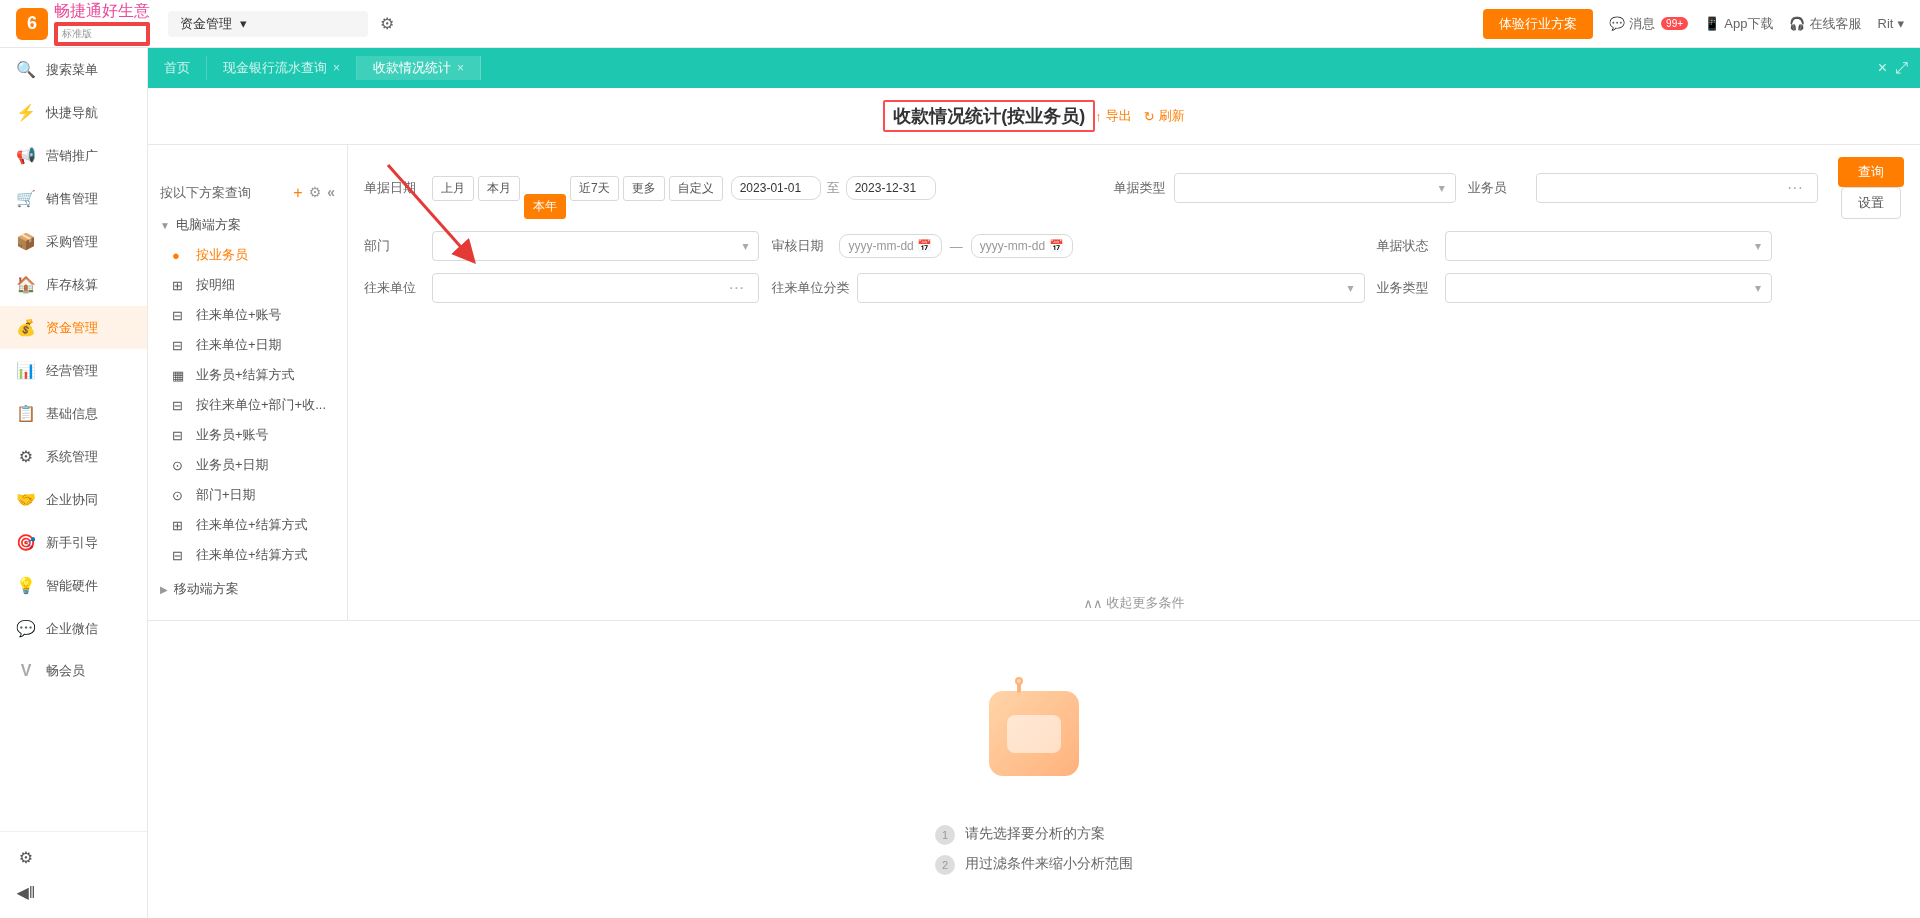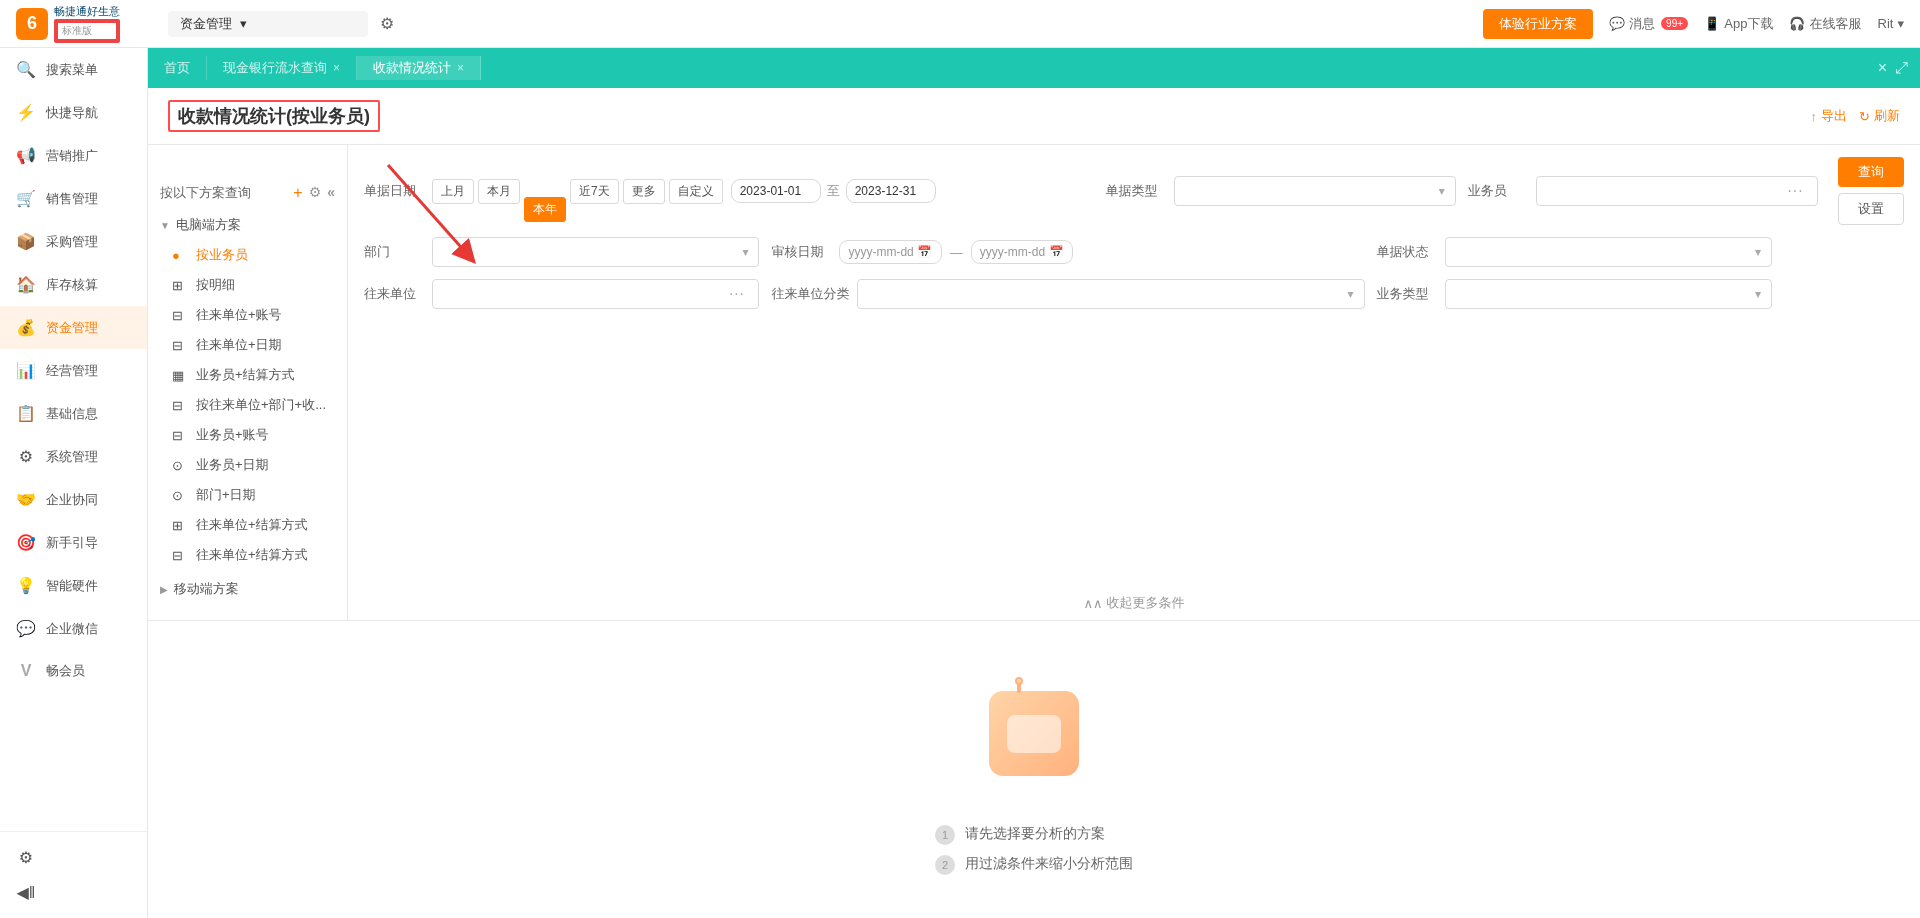--- a/index.html
+++ b/index.html
@@ -125,21 +125,21 @@
       background: #f5f5f5;
       overflow-y: auto;
       display: flex;
       flex-direction: column;
     }
 
     
     .page-title-bar {
       background: #fff;
       padding: 12px 20px;
-      display: flex; align-items: center; justify-content: space-between;
+      display: flex; align-items: center; justify-content: center;
       border-bottom: 1px solid #e8e8e8;
     }
     .page-title {
       font-size: 18px; font-weight: 600; color: #333;
       border: 2px solid #ff4d4f;
       padding: 2px 8px; border-radius: 2px;
     }
     .page-title-actions { display: flex; align-items: center; gap: 12px; }
     .action-btn {
       display: flex; align-items: center; gap: 4px;
@@ -215,21 +215,21 @@
       display: flex; align-items: center; gap: 6px;
     }
     .date-input {
       border: 1px solid #d9d9d9; border-radius: 9px; padding: 4px 8px;
       font-size: 12px; color: #333; min-width: 90px; background: #fff;
       display: flex; align-items: center; gap: 4px;
     }
     .date-icon { color: #aaa; font-size: 12px; }
     .date-separator { color: #999; }
     .filter-actions {
-      display: flex; flex-direction: column; gap: 6px; padding-left: 8px;
+      display: flex; flex-direction: column; padding-left: 8px; align-items: center;
     }
     .query-btn {
       background: #ff7d00; color: white; border: none; padding: 6px 20px;
       border-radius: 4px; cursor: pointer; font-size: 13px;
     }
     .settings-btn {
       background: #fff; color: #555; border: 1px solid #d9d9d9; padding: 6px 16px;
       border-radius: 4px; cursor: pointer; font-size: 13px;
     }
     .more-btn { color: #aaa; cursor: pointer; font-size: 16px; padding: 0 4px; }
@@ -271,21 +271,21 @@
 </head>
 <body>
 
 <div class="top-header">
   <div class="top-header-left">
     <div class="logo-area">
       <div class="logo-icon">
         <span>6</span>
       </div>
       <div>
-        <div style="font-size:11px;color:#0c4a6e;">畅捷通好生意</div>
+        <div style="font-size:16px;color:#ec4899;">畅捷通好生意</div>
         <div class="standard-badge">标准版</div>
       </div>
     </div>
     <div class="breadcrumb-area">
       <span>资金管理</span>
       <span>▾</span>
     </div>
     <span class="gear-icon">⚙</span>
   </div>
   <div class="top-header-right">
@@ -511,21 +511,21 @@
                     <div class="date-input">
                       <span>2023-01-01</span>
                     </div>
                     <span class="date-separator">至</span>
                     <div class="date-input">
                       <span>2023-12-31</span>
                     </div>
                   </div>
                 </div>
 
-                <div class="filter-field" style="flex:1.2;">
+                <div class="filter-field" style="flex:1.2;text-align:right;">
                   <span class="filter-label">单据类型</span>
                   <div class="filter-input" style="flex:1;">
                     <span></span>
                     <span class="chevron-down">▾</span>
                   </div>
                 </div>
 
                 <div class="filter-field" style="flex:1.2; min-width:200px;">
                   <span class="filter-label">业务员</span>
                   <div class="filter-input" style="flex:1;">

